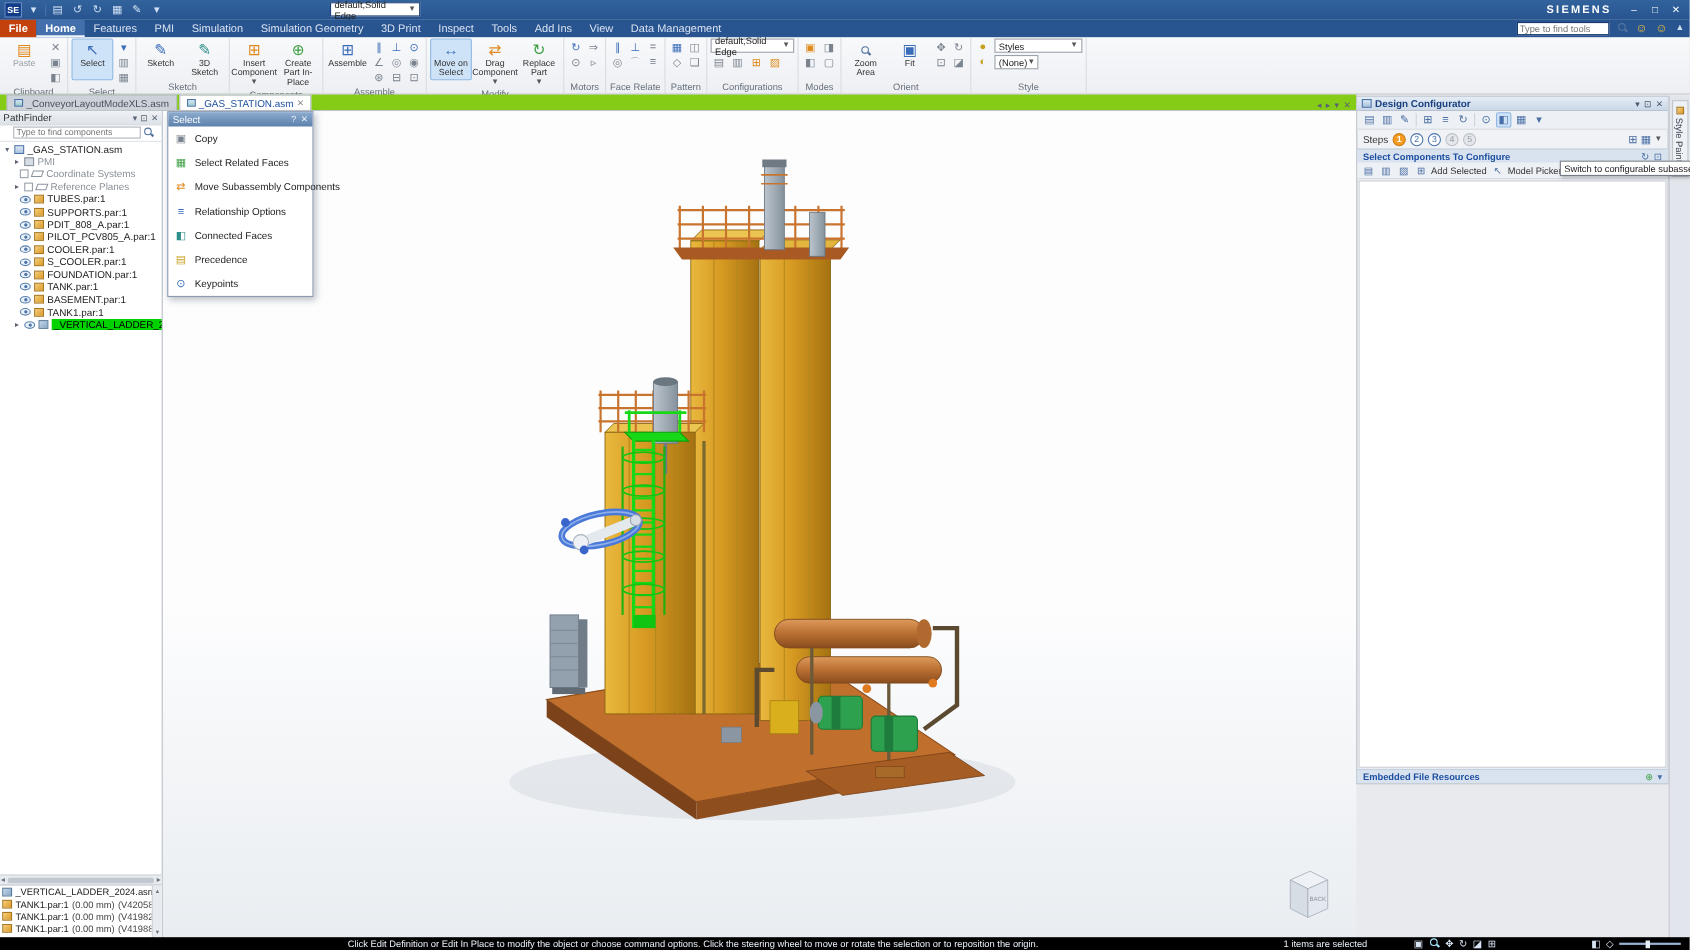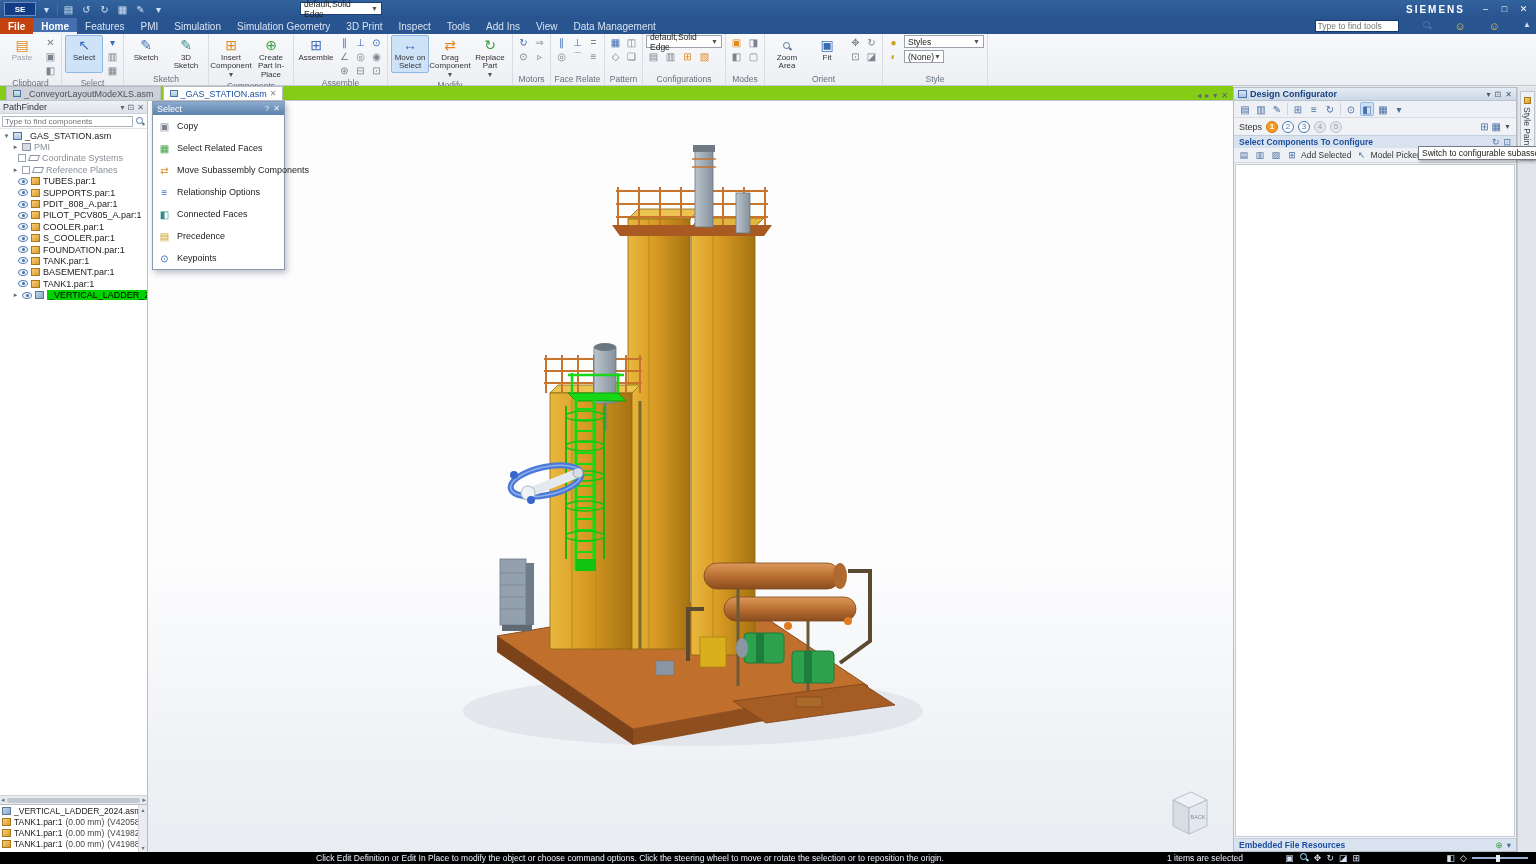--- a/index.html
+++ b/index.html
@@ -1,33 +1,33 @@
 <!DOCTYPE html>
 <html><head>
 <meta charset="utf-8">
 <style>
 *{margin:0;padding:0;box-sizing:border-box}
 html,body{width:1536px;height:864px;overflow:hidden;font-family:"Liberation Sans",sans-serif;font-size:10px;color:#333;background:#e8eaee}
 
 #titlebar{position:absolute;left:0;top:0;width:1536px;height:18px;background:linear-gradient(#32639c,#28548f);display:flex;align-items:center;gap:3px;padding:0 4px;color:#d8e4f4}
-#se-logo{width:32px;height:14px;background:#123c86;border:1px solid #6a8cc4;color:#fff;font-size:8px;font-weight:bold;display:flex;align-items:center;justify-content:center}
+#se-logo{width:16px;height:14px;background:#123c86;border:1px solid #6a8cc4;color:#fff;font-size:8px;font-weight:bold;display:flex;align-items:center;justify-content:center}
 .tbi{width:15px;height:13px;display:flex;align-items:center;justify-content:center;font-size:10px;color:#cfe0f5}
 .tbsep{width:1px;height:11px;background:#4a72a8}
 #qa-dd{position:absolute;left:300px;top:2px;width:82px;height:13px;background:#fff;color:#222;font-size:8.5px;display:flex;align-items:center;padding:0 3px;border:1px solid #1d3f77}
 #qa-dd .dda{margin-left:auto;color:#555;font-size:7px}
 #tb-title{position:absolute;left:0;right:0;text-align:center;font-size:10px;color:#fff;pointer-events:none}
 #tb-right{margin-left:auto;display:flex;align-items:center;gap:2px;z-index:2}
 #brand{font-size:10px;letter-spacing:2px;color:#fff;font-weight:bold;margin-right:10px}
 .wbtn{width:17px;height:14px;display:flex;align-items:center;justify-content:center;color:#fff;font-size:9px}
 
 #menubar{position:absolute;top:18px;left:0;width:1536px;height:16px;background:#28548f;display:flex;align-items:center;color:#d8e2f2;font-size:10px}
 .mtab{padding:0 8px;height:16px;display:flex;align-items:center;white-space:nowrap}
 .mtab.file{background:#c2410c;color:#fff;font-weight:bold}
 .mtab.active{background:#4370ad;color:#fff;box-shadow:inset 0 -2px 0 #eef3fa;font-weight:bold}
-#mb-right{margin-left:auto;display:flex;gap:23px;padding-right:5px}
+#mb-right{margin-left:auto;display:flex;gap:7px;padding-right:5px}
 #tool-search{width:84px;height:12px;font-size:8.5px;border:1px solid #17386e;padding:0 2px;color:#333}
 .smiley{color:#f5c33b;font-size:11px}
 .mchev{color:#cfe0f5;font-size:8px}
 
 #ribbon{position:absolute;top:34px;left:0;width:1536px;height:52px;background:linear-gradient(#f8f9fb,#edeff3);border-bottom:1px solid #c6cad0;display:flex}
 .rgroup{display:flex;flex-direction:column;border-right:1px solid #d9dce1;padding:1px 3px 0}
 .rg-body{flex:1;display:flex;align-items:flex-start;gap:2px}
 .rg-label{height:12px;line-height:12px;font-size:8.5px;color:#68707a;text-align:center;white-space:nowrap}
 .bb{width:38px;min-height:38px;display:flex;flex-direction:column;align-items:center;font-size:8px;line-height:1.05;color:#333;text-align:center;border:1px solid transparent;border-radius:2px;padding-top:1px;white-space:normal}
 .bb .bi{width:19px;height:17px;font-size:14px;display:flex;align-items:center;justify-content:center}
@@ -49,21 +49,21 @@
 #doctabs{position:absolute;top:86px;left:0;width:1233px;height:15px;background:#84cc16;display:flex;align-items:flex-end;padding-left:6px;border-bottom:1px solid #c0c5cc}
 .dtab{height:14px;display:flex;align-items:center;gap:3px;padding:0 6px;font-size:9px;color:#4a5058;background:#cdd2da;border:1px solid #b8bdc6;border-bottom:none;margin-right:2px;white-space:nowrap}
 .dtab.active{background:#fff;color:#1d4fa0}
 .dtab .ti{width:8px;height:7px;background:linear-gradient(#dce8f4,#9cc); border:1px solid #4a74a8}
 .dtab .x{color:#888;font-size:8px}
 #dt-ctrl{margin-left:auto;display:flex;gap:4px;padding-right:5px;color:#5a6270;font-size:8px;align-items:center}
 
 #pathfinder{position:absolute;left:0;top:101px;width:148px;height:751px;background:#fff;border-right:1px solid #b8bdc6;display:flex;flex-direction:column}
 #pf-head{height:13px;background:linear-gradient(#eef1f5,#dde2e9);display:flex;align-items:center;gap:3px;padding:0 3px;font-size:9px;color:#333;border-bottom:1px solid #cfd4db}
 #pf-head .hic{margin-left:auto;display:flex;gap:3px;color:#5a6472;font-size:8px}
-#pf-search{height:15px;display:flex;align-items:center;border-bottom:1px solid #e0e3e8;padding:1px 2px;gap:2px}
+#pf-search{height:15px;display:flex;border-bottom:1px solid #e0e3e8;padding:1px 12px;gap:2px}
 #pf-search input{flex:1;height:11px;border:1px solid #aeb4bc;font-size:8px;padding:0 2px;color:#333}
 #pf-tree{flex:1;overflow:hidden;padding-top:1px}
 .pf-row{display:flex;align-items:center;height:11.4px;gap:3px;padding-left:18px;font-size:9px;color:#222;white-space:nowrap}
 .pf-row.d0{padding-left:3px}
 .pf-row.grey{color:#8a9099}
 .caret{width:7px;font-size:7px;color:#5a6472;text-align:center;flex:none}
 .eye{width:10px;height:7px;border:1px solid #5a82b0;border-radius:50%;position:relative;background:#eaf1f8;flex:none}
 .eye::after{content:"";position:absolute;left:2.5px;top:1px;width:3px;height:3px;border-radius:50%;background:#4a74a8}
 .cb{width:8px;height:8px;border:1px solid #9aa2ac;background:#fff;flex:none}
 .plane{width:10px;height:6px;border:1px solid #8a94a0;transform:skewX(-20deg);flex:none}
@@ -85,21 +85,21 @@
 #scene{position:absolute;left:0;top:0}
 #viewcube{position:absolute;right:22px;bottom:12px;width:46px;height:52px}
 
 #selpop{position:absolute;left:152px;top:101px;width:133px;background:#fff;border:1px solid #8a9ab2;box-shadow:2px 3px 6px rgba(40,50,70,.3);z-index:40}
 #selpop-head{height:13px;background:linear-gradient(#8cabd0,#5c81ab);display:flex;align-items:center;padding:0 4px;color:#fff;font-size:9px}
 #selpop-head .hic{margin-left:auto;display:flex;gap:4px;font-size:8px;color:#eef3fa}
 .sp-row{height:22px;display:flex;align-items:center;gap:6px;padding-left:5px}
 .sp-ic{width:13px;height:13px;display:flex;align-items:center;justify-content:center;font-size:10px;border-radius:2px;flex:none}
 .sp-label{font-size:9px;color:#222;white-space:nowrap}
 
-#cfg{position:absolute;left:1233px;top:87px;width:284px;height:765px;background:#f0f2f6;border:1px solid #b8bdc6;display:flex;flex-direction:column}
+#cfg{position:absolute;left:1233px;top:87px;width:284px;height:626px;background:#f0f2f6;border:1px solid #b8bdc6;display:flex;flex-direction:column}
 #cfg-head{height:13px;background:linear-gradient(#e4ecf6,#ccd8e8);display:flex;align-items:center;gap:3px;padding:0 4px;font-size:9px;color:#16407e;font-weight:bold;border-bottom:1px solid #b9c2cf}
 #cfg-head .hic{margin-left:auto;display:flex;gap:4px;color:#4a5768;font-size:8px;font-weight:normal}
 #cfg-tools{height:17px;display:flex;align-items:center;gap:2px;padding:0 4px;background:#edf0f4;border-bottom:1px solid #d8dce2}
 .cti{width:14px;height:14px;display:flex;align-items:center;justify-content:center;font-size:10px;color:#4a6fa5;border:1px solid transparent;border-radius:2px}
 .cti.on{background:#cfe3f8;border-color:#8fb9e4}
 .csep{width:1px;height:12px;background:#cfd4db;margin:0 1px}
 #cfg-steps{height:17px;display:flex;align-items:center;gap:4px;padding:0 5px;font-size:9px;color:#333}
 .step{width:12px;height:12px;border-radius:50%;display:flex;align-items:center;justify-content:center;font-size:8px;flex:none}
 .step.s1{background:#f59a23;border:1px solid #cf7d0e;color:#fff;font-weight:bold}
 .step.sn{background:#fff;border:1px solid #4a74ad;color:#4a74ad}

